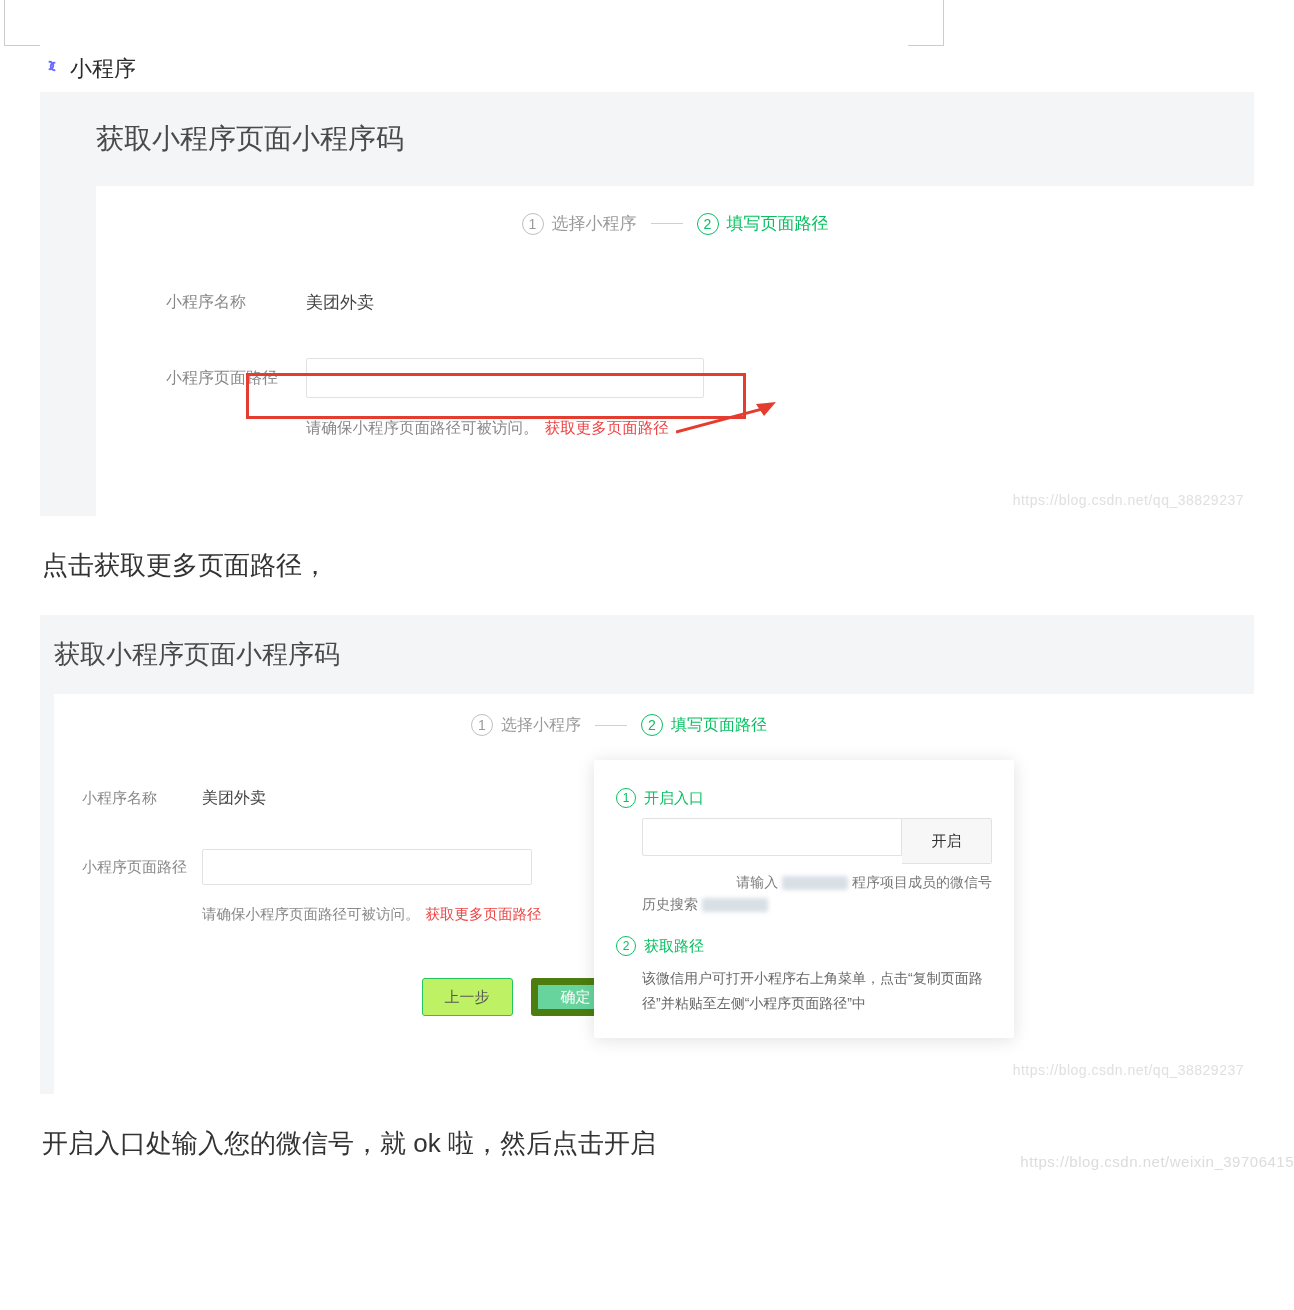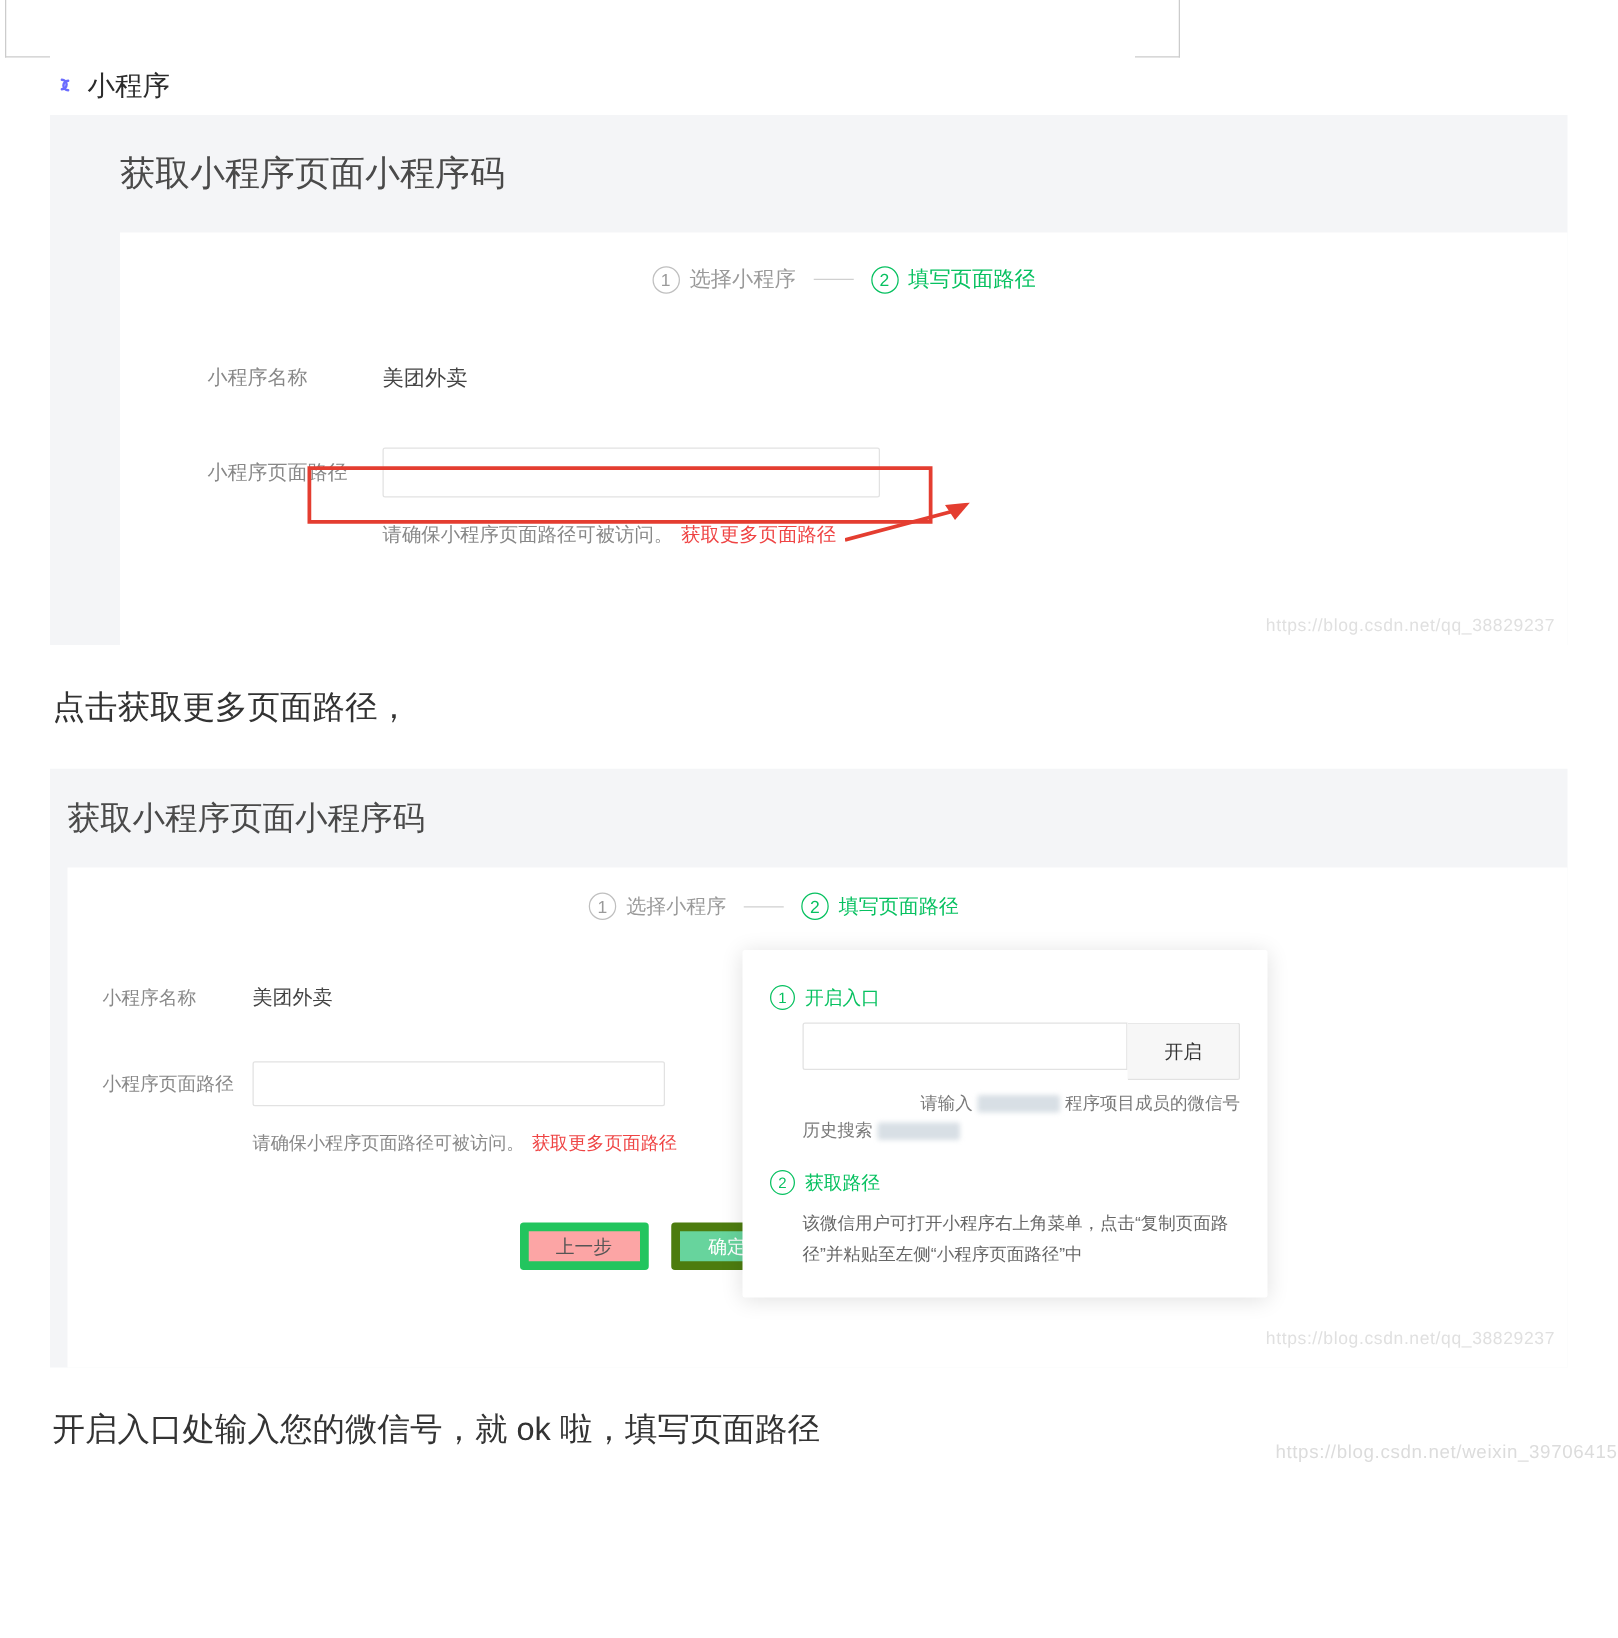--- a/index.html
+++ b/index.html
@@ -23,21 +23,21 @@
     top: 0;
     height: 46px;
     border-bottom: 1px solid #ccc;
   }
   .ornament-top .tick-left { left: 4px; border-left: 1px solid #ccc; width: 36px; }
   .ornament-top .tick-right { right: 350px; border-right: 1px solid #ccc; width: 36px; }
 
   
   .brand {
     display: flex;
-    align-items: flex-end;
+    align-items: center;
     gap: 8px;
     margin: 8px 0 8px 2px;
     font-size: 22px;
     color: #2b2b2b;
   }
   .brand svg { width: 20px; height: 20px; }
 
   
   .gray-panel {
     background: #f4f5f7;
@@ -287,22 +287,22 @@
   }
   .btn {
     min-width: 90px;
     height: 38px;
     padding: 0 22px;
     border-radius: 3px;
     font-size: 15px;
     cursor: pointer;
   }
   .btn.secondary {
-    background: #fca5a5;
-    border: 7px solid #22c55e;
+    background: #bef264;
+    border: 1px solid #22c55e;
     color: #555;
     margin-left: 44px;
   }
   .btn.primary {
     background: #67d49d;
     border: 7px solid #4d7c0f;
     color: #fff;
   }
 </style>
 </head>
@@ -426,17 +426,17 @@
 
       <div class="button-row" style="margin-left:-310px;">
         <button class="btn secondary">上一步</button>
         <button class="btn primary">确定</button>
       </div>
 
       <div class="watermark" style="bottom:16px;">https://blog.csdn.net/qq_38829237</div>
     </div>
   </div>
 
-  <div class="body-text" style="margin-bottom:6px;">开启入口处输入您的微信号，就 ok 啦，填写页面路径</div>
+  <div class="body-text" style="margin-bottom:6px;">开启入口处输入您的微信号，就 ok 啦，然后点击开启</div>
 
 </div>
 
 <div class="watermark page">https://blog.csdn.net/weixin_39706415</div>
 
 </body></html>

